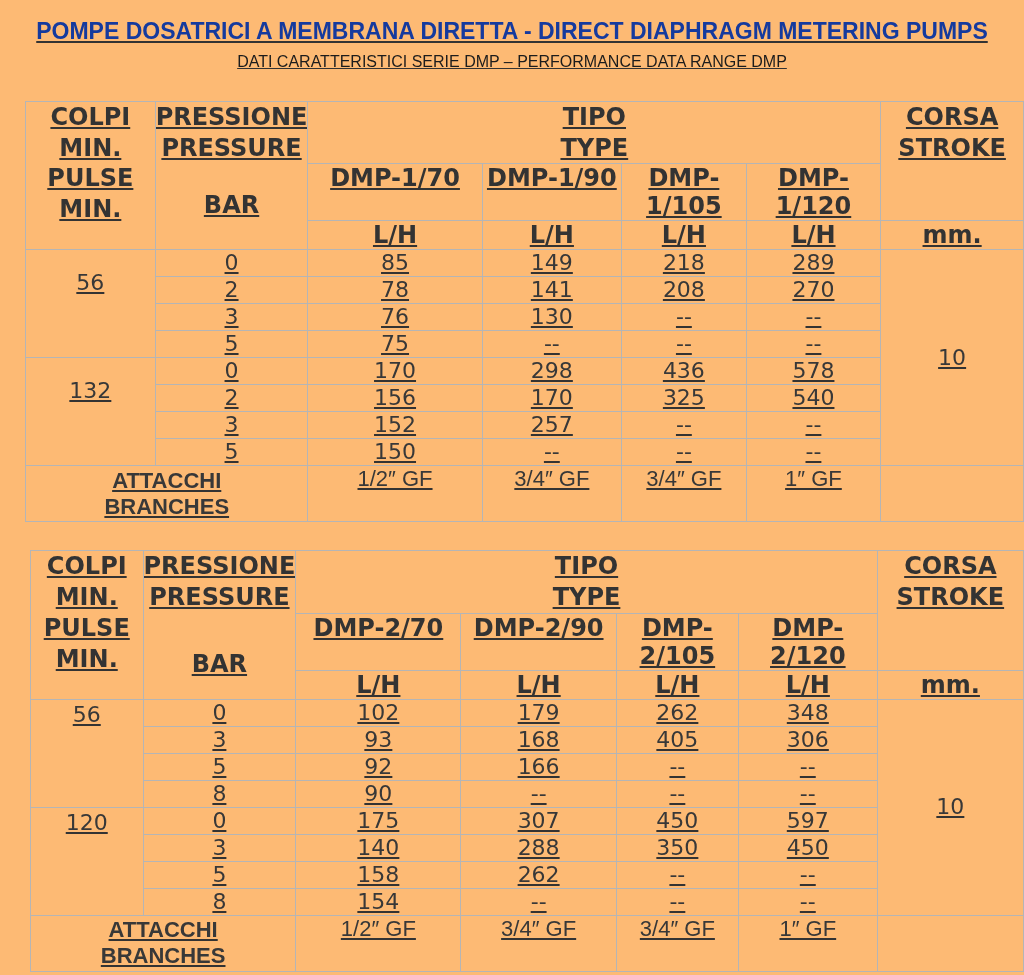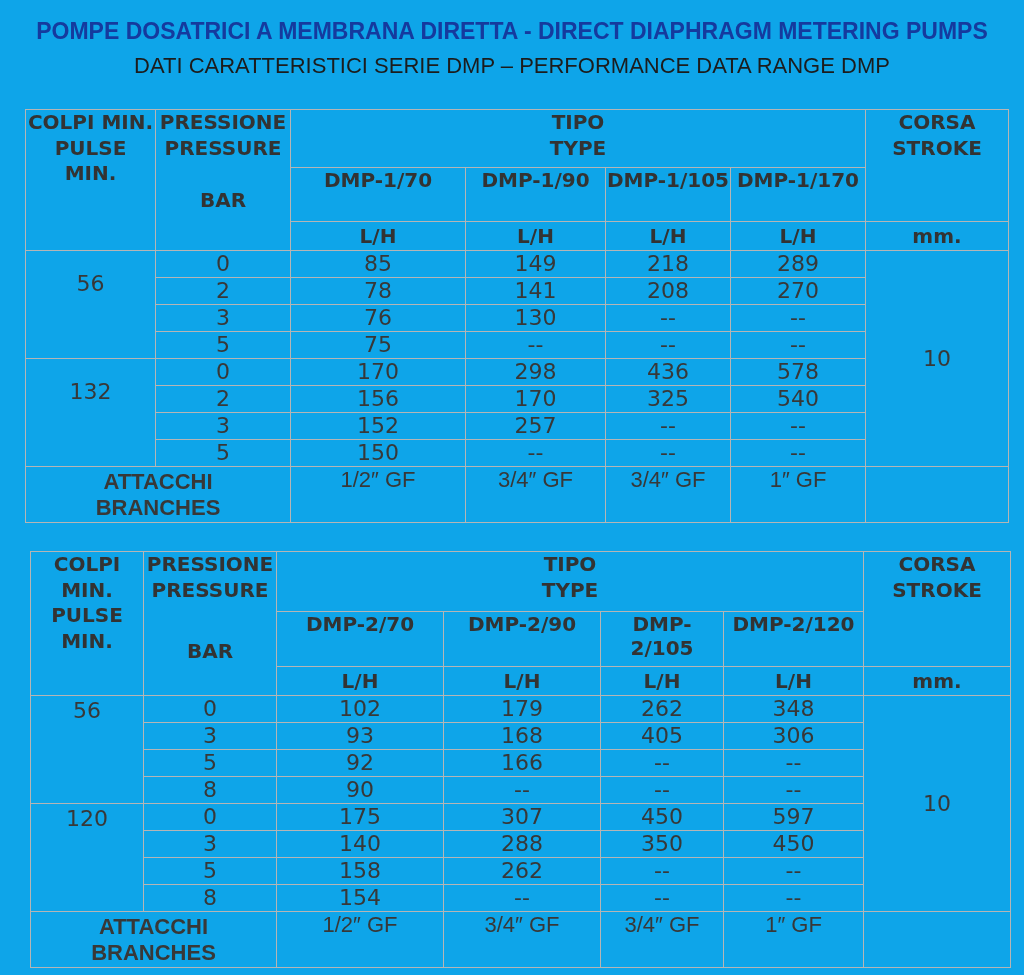--- a/index.html
+++ b/index.html
@@ -1,56 +1,57 @@
 <!DOCTYPE html>
 <html><head>
 <meta charset="utf-8">
 <style>
   html, body { margin: 0; padding: 0; background: #ffffff; }
   .page {
     position: relative;
     width: 1024px;
     height: 975px;
-    background: #0ea5e9;
+    background: #fdba74;
     overflow: hidden;
     font-family: "DejaVu Sans", sans-serif;
     color: #333333;
+    text-decoration: underline;
   }
   .title {
     margin: 18px 10px 0 10px;
     text-align: center;
     font-family: "Liberation Sans", sans-serif;
     font-size: 23px;
     font-weight: bold;
     letter-spacing: 0px;
     white-space: nowrap;
   }
   .subtitle {
     margin-top: 8px;
     text-align: center;
     font-family: "Liberation Sans", sans-serif;
-    font-size: 22px;
+    font-size: 16px;
     color: #1c1c1c;
   }
   table.t {
     border-collapse: collapse;
     table-layout: fixed;
   }
   table.t1 { margin: 30px 0 0 25px; }
   table.t2 { margin: 28px 0 0 30px; }
   .t th, .t td {
     border: 1px solid #b5b5b5;
     text-align: center;
     padding: 0;
     overflow: hidden;
   }
   
   .t th {
     font-family: "DejaVu Sans", sans-serif;
-    font-size: 20px;
+    font-size: 24px;
     font-weight: bold;
     color: #333333;
   }
   .pre { white-space: pre-line; }
   .hdr-top { vertical-align: top; padding-top: 5px; line-height: 1.28; }
   .press-hdr .bar-lbl { margin-top: 27px; }
   .t2 .press-hdr .bar-lbl { margin-top: 36px; }
   .model-hdr { vertical-align: top; padding-top: 6px; }
   .unit-row th { height: 28px; line-height: 28px; padding: 0; margin-top: 20px; }
   
@@ -112,21 +113,21 @@
           </th>
           <th colspan="4" class="hdr-top pre">TIPO
 TYPE</th>
           <th rowspan="2" class="hdr-top pre">CORSA
 STROKE</th>
         </tr>
         <tr style="height: 54px;">
           <th class="model-hdr">DMP-1/70</th>
           <th class="model-hdr">DMP-1/90</th>
           <th class="model-hdr">DMP-1/105</th>
-          <th class="model-hdr">DMP-1/170</th>
+          <th class="model-hdr">DMP-1/120</th>
         </tr>
         <tr class="unit-row">
           <th>L/H</th>
           <th>L/H</th>
           <th>L/H</th>
           <th>L/H</th>
           <th>mm.</th>
         </tr>
         <tr class="data-row">
           <td rowspan="4" class="pulse-cell">56</td>

